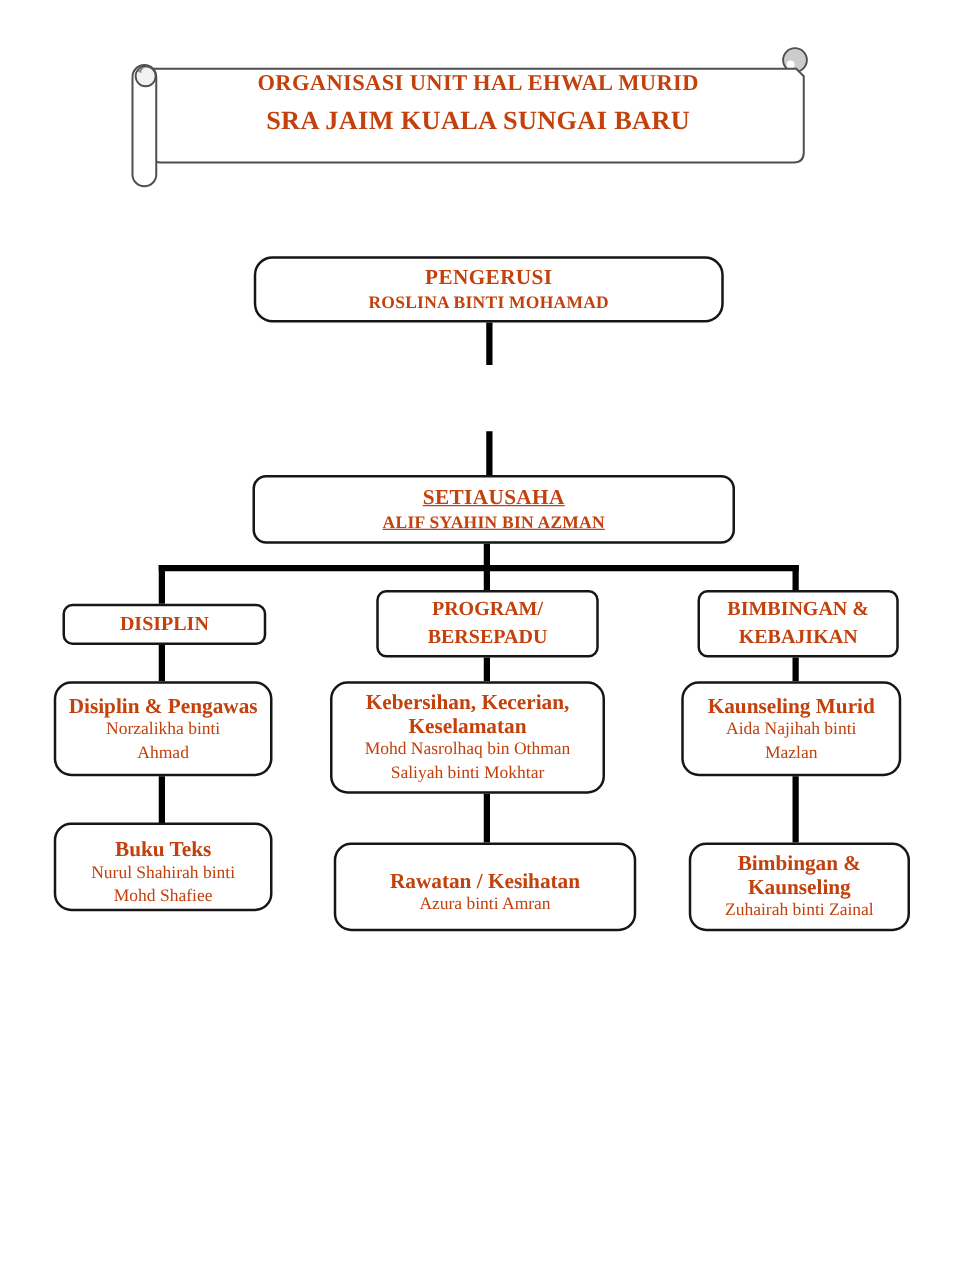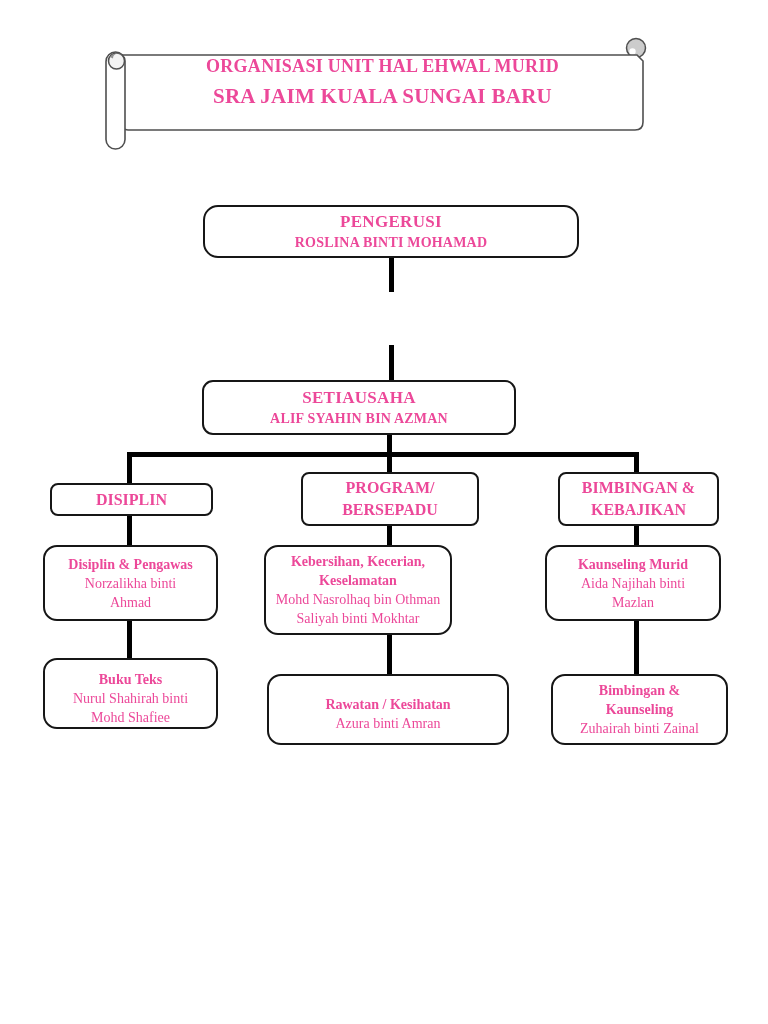--- a/index.html
+++ b/index.html
@@ -7,21 +7,21 @@
     padding: 0;
     background: #ffffff;
   }
   .page {
     position: relative;
     width: 768px;
     height: 1024px;
     background: #ffffff;
     overflow: hidden;
     font-family: "Liberation Serif", "DejaVu Serif", serif;
-    color: #ec4899;
+    color: #c2410c;
   }
   
   .banner-svg {
     position: absolute;
     left: 100px;
     top: 30px;
   }
   .banner-text {
     position: absolute;
     left: 122px;
@@ -67,21 +67,21 @@
     line-height: 19px;
     letter-spacing: 0.2px;
   }
   .header-label {
     font-size: 16px;
     font-weight: bold;
     line-height: 22px;
     white-space: pre-line;
   }
   .unit-title {
-    font-size: 14px;
+    font-size: 17px;
     font-weight: bold;
     line-height: 19px;
     white-space: pre-line;
   }
   .unit-names {
     font-size: 14px;
     line-height: 19px;
     white-space: pre-line;
   }
   .top-align {
@@ -120,21 +120,21 @@
   <div class="box chain-box" style="left:203px; top:205px; width:376px; height:53px;border-radius:15px;">
     <div class="chain-title">PENGERUSI</div>
     <div class="chain-name">ROSLINA BINTI MOHAMAD</div>
   </div>
 
   <div class="vline" style="left:389px; top:258px; width:5px; height:34px;"></div>
 
 
   <div class="vline" style="left:389px; top:345px; width:5px; height:35px;"></div>
 
-  <div class="box chain-box" style="left:202px; top:380px; width:314px; height:55px;">
+  <div class="box chain-box" style="left:202px; top:380px; width:386px; height:55px;text-decoration:underline;">
     <div class="chain-title">SETIAUSAHA</div>
     <div class="chain-name">ALIF SYAHIN BIN AZMAN</div>
   </div>
 
   <div class="vline" style="left:387px; top:435px; width:5px; height:19px;"></div>
   <div class="hline" style="left:127px; top:452px; width:512px; height:5px;"></div>
 
   <div class="vline" style="left:127px; top:452px; width:5px; height:31px;"></div>
   <div class="vline" style="left:387px; top:452px; width:5px; height:21px;"></div>
   <div class="vline" style="left:634px; top:452px; width:5px; height:21px;"></div>
@@ -153,21 +153,21 @@
 
   <div class="vline" style="left:127px; top:516px; width:5px; height:29px;"></div>
   <div class="vline" style="left:387px; top:526px; width:5px; height:19px;"></div>
   <div class="vline" style="left:634px; top:526px; width:5px; height:19px;"></div>
 
   <div class="box unit-box" style="left:43px; top:545px; width:175px; height:76px;">
     <div class="unit-title">Disiplin &amp; Pengawas</div>
     <div class="unit-names">Norzalikha binti
 Ahmad</div>
   </div>
-  <div class="box unit-box" style="left:264px; top:545px; width:188px; height:90px;text-align:center;">
+  <div class="box unit-box" style="left:264px; top:545px; width:220px; height:90px;text-align:center;">
     <div class="unit-title">Kebersihan, Kecerian,
 Keselamatan</div>
     <div class="unit-names">Mohd Nasrolhaq bin Othman
 Saliyah binti Mokhtar</div>
   </div>
   <div class="box unit-box" style="left:545px; top:545px; width:176px; height:76px;">
     <div class="unit-title">Kaunseling Murid</div>
     <div class="unit-names">Aida Najihah binti
 Mazlan</div>
   </div>

